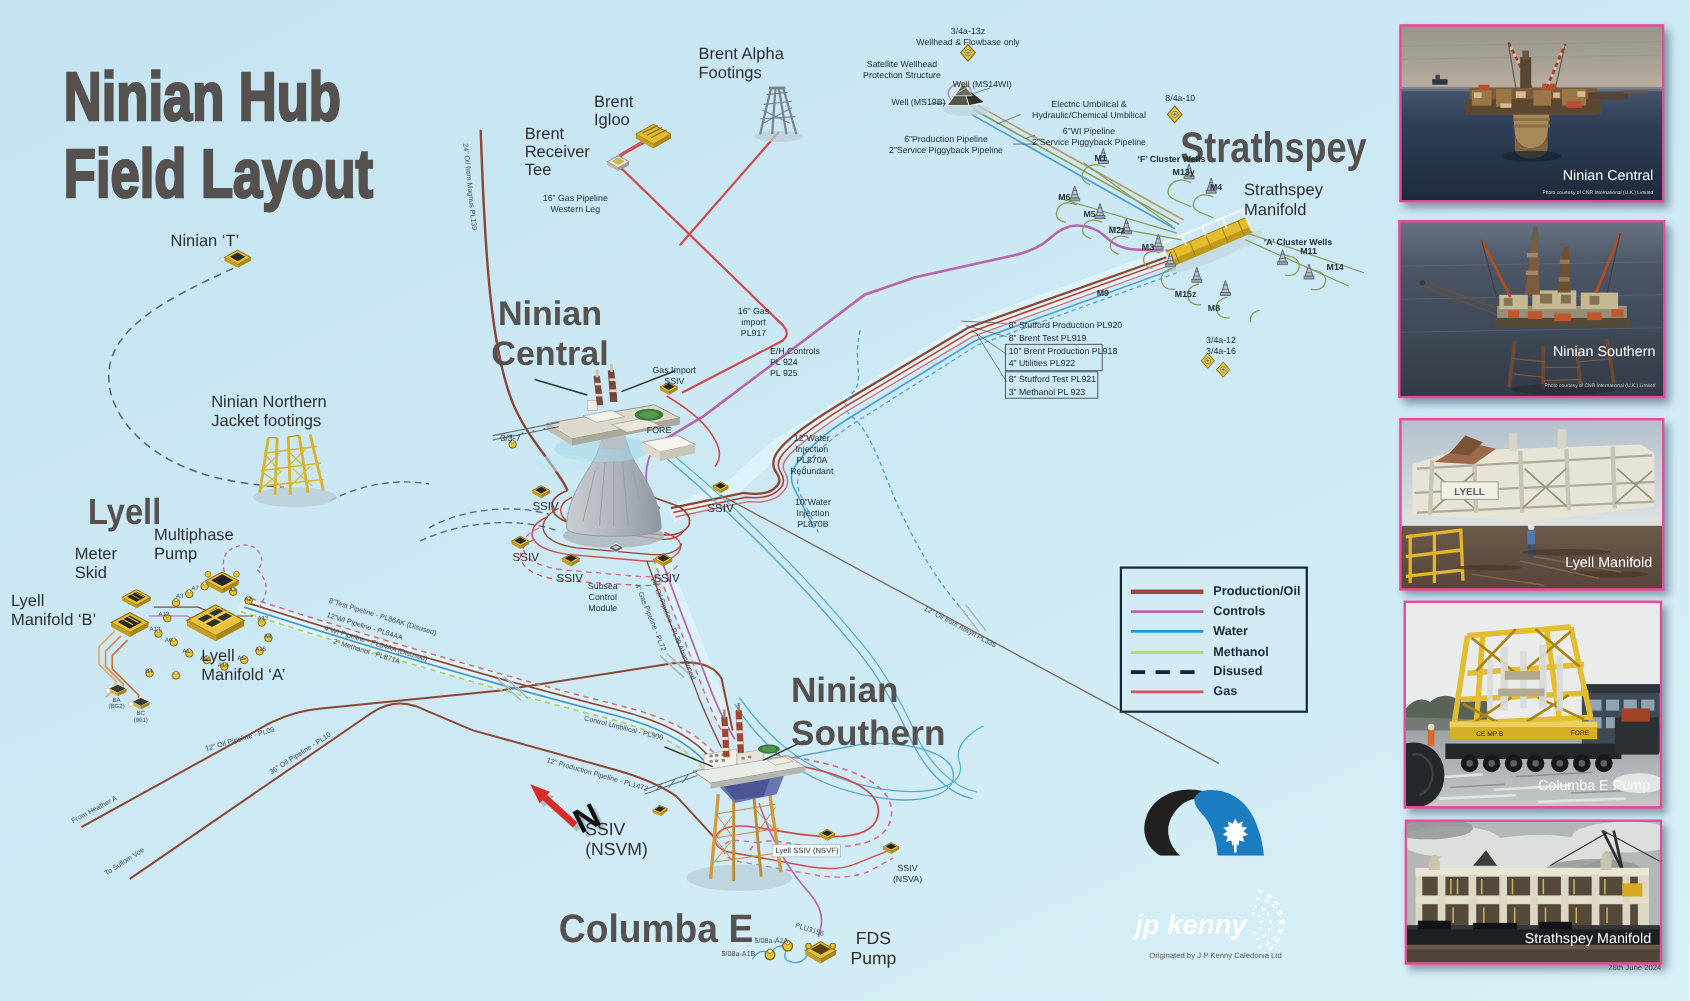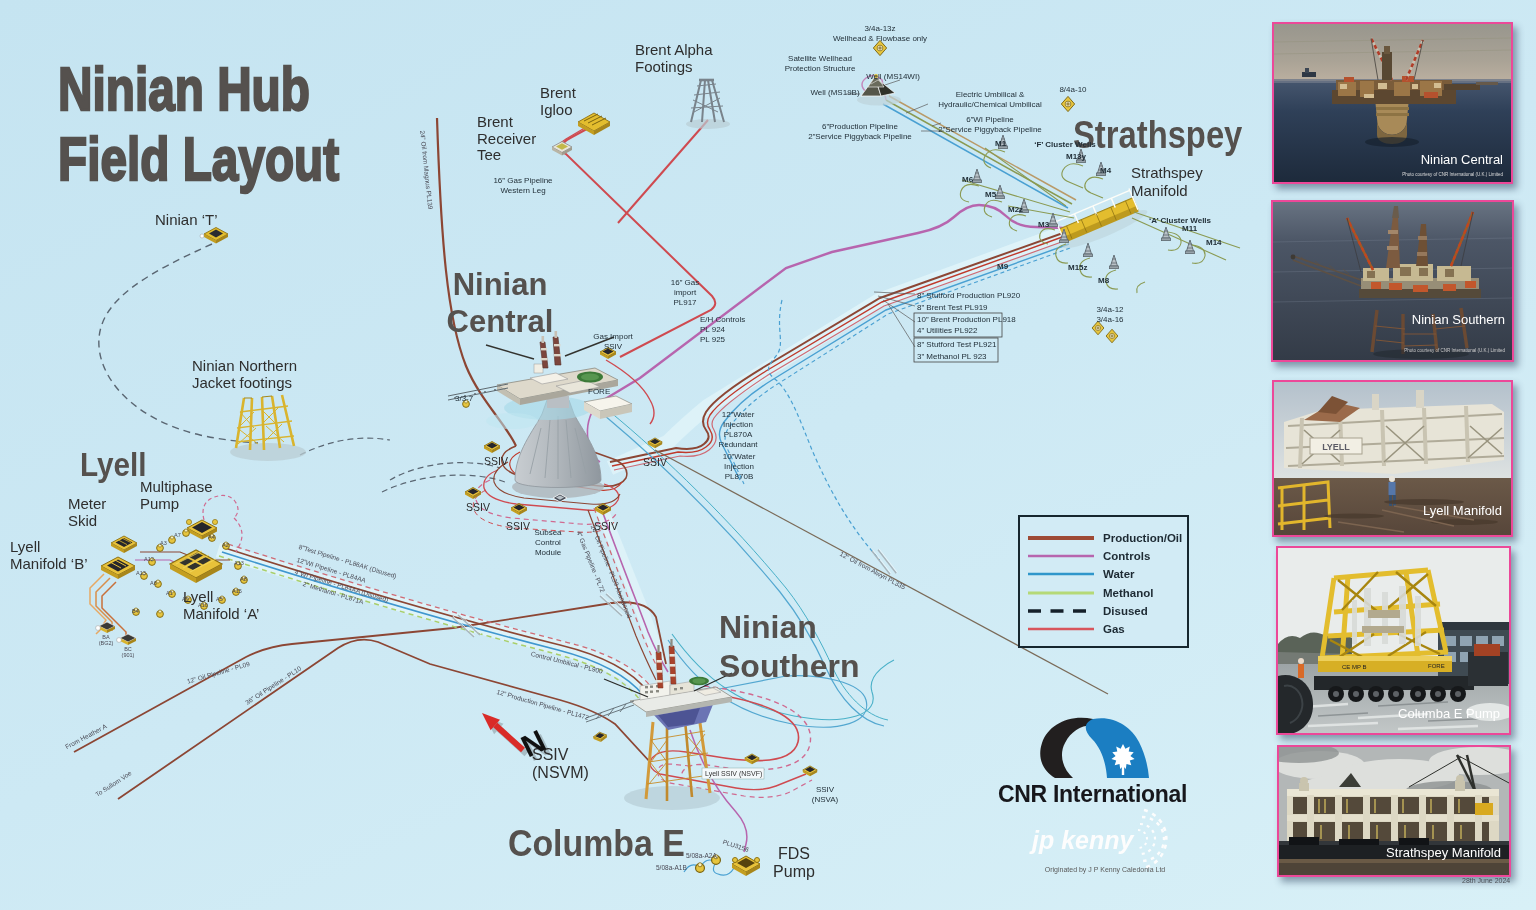--- a/index.html
+++ b/index.html
@@ -541,21 +541,21 @@
 <div class="abs smc" style="left:800px;top:88px;width:70px;">Well (MS19B)</div>
 <div class="abs smc" style="left:930px;top:90px;width:120px;">Electric Umbilical &amp;<br>Hydraulic/Chemical Umbilical</div>
 <div class="abs smc" style="left:935px;top:115px;width:110px;">6”WI Pipeline<br>2”Service Piggyback Pipeline</div>
 <div class="abs smc" style="left:800px;top:122px;width:120px;">6”Production Pipeline<br>2”Service Piggyback Pipeline</div>
 <div class="abs smc" style="left:1048px;top:85px;width:50px;">8/4a-10</div>
 <div class="abs smc" style="left:1030px;top:140px;width:70px;font-weight:bold;">‘F’ Cluster Wells</div>
 <div class="abs smc" style="left:1145px;top:216px;width:70px;font-weight:bold;">‘A’ Cluster Wells</div>
 <div class="abs smc" style="left:1085px;top:305px;width:50px;">3/4a-12<br>3/4a-16</div>
 <div class="abs smc" style="left:655px;top:278px;width:60px;">16” Gas<br>import<br>PL917</div>
 <div class="abs sm" style="left:700px;top:315px;width:80px;">E/H Controls<br>PL 924<br>PL 925</div>
-<div class="abs smc" style="left:707px;top:394px;width:62px;margin-top:16px;">12”Water<br>Injection<br>PL870A<br>Redundant</div>
+<div class="abs smc" style="left:707px;top:394px;width:62px;">12”Water<br>Injection<br>PL870A<br>Redundant</div>
 <div class="abs smc" style="left:708px;top:452px;width:62px;">10”Water<br>Injection<br>PL870B</div>
 <div class="abs smc" style="left:488px;top:176px;width:70px;">16” Gas Pipeline<br>Western Leg</div>
 <div class="abs smc" style="left:585px;top:332px;width:56px;">Gas Import<br>SSIV</div>
 <div class="abs sm" style="left:588px;top:387px;width:40px;">FORE</div>
 <div class="abs smc" style="left:520px;top:528px;width:56px;">Subsea<br>Control<br>Module</div>
 <div class="abs sm" style="left:917px;top:291px;width:120px;">8” Stutford Production PL920</div>
 <div class="abs sm" style="left:917px;top:303px;width:120px;">8” Brent Test PL919</div>
 <div class="abs sm" style="left:917px;top:315px;width:120px;">10” Brent Production PL918</div>
 <div class="abs sm" style="left:917px;top:326px;width:120px;">4” Utilities PL922</div>
 <div class="abs sm" style="left:917px;top:340px;width:120px;">8” Stutford Test PL921</div>
@@ -645,21 +645,20 @@
 
 <div class="abs" style="left:985px;top:716px;width:215px;text-align:center;">
   <svg width="116" height="62" viewBox="0 0 116 62" style="display:block;margin:0 auto;">
     <path d="M58,3 C34,-2 13,9 7,27 C2,42 8,55 20,62 L38,62 C27,52 24,38 30,27 C37,14 48,8 61,10 Z" fill="#221f1f"></path>
     <path d="M58,3 C78,-1 96,10 104,26 C110,38 113,50 114,62 L72,62 C71,48 67,33 57,23 C49,15 48,7 58,3 Z" fill="#1b7ec2"></path>
     <g fill="#fff">
         <path d="M88,28 l2.4,4.8 4.4,-2.2 -1.1,5 5,0.7 -3.3,3.7 4.2,2.9 -4.8,1.5 1.5,4.8 -4.8,-1.1 -0.7,5 -2.8,-3 -2.8,3 -0.7,-5 -4.8,1.1 1.5,-4.8 -4.8,-1.5 4.2,-2.9 -3.3,-3.7 5,-0.7 -1.1,-5 4.4,2.2 Z"></path>
         <rect x="86.8" y="49" width="2.4" height="10"></rect>
       </g>
   </svg>
-  <div style="font-size:23px;font-weight:bold;color:#17171c;margin-top:3px;letter-spacing:-0.3px;">CNR International</div>
 </div>
 
 <svg class="abs" style="left:1020px;top:808px" width="170" height="66" viewBox="0 0 170 66">
   <g fill="none" stroke="#fdfdfd">
     <path d="M124,2 A30,30 0 0 1 124,60" stroke-dasharray="4 5" stroke-width="2.6"></path>
     <path d="M122,9 A22,22 0 0 1 122,53" stroke-dasharray="3.5 4.5" stroke-width="2.4"></path>
     <path d="M120,16 A15,15 0 0 1 120,46" stroke-dasharray="3 4" stroke-width="2.2"></path>
     <path d="M118,22 A9,9 0 0 1 118,40" stroke-dasharray="2.5 3.5" stroke-width="2"></path>
   </g>
   <text x="12" y="41" font-size="25" font-style="italic" font-weight="bold" fill="#fdfdfd" font-family="Liberation Sans">jp kenny</text>

